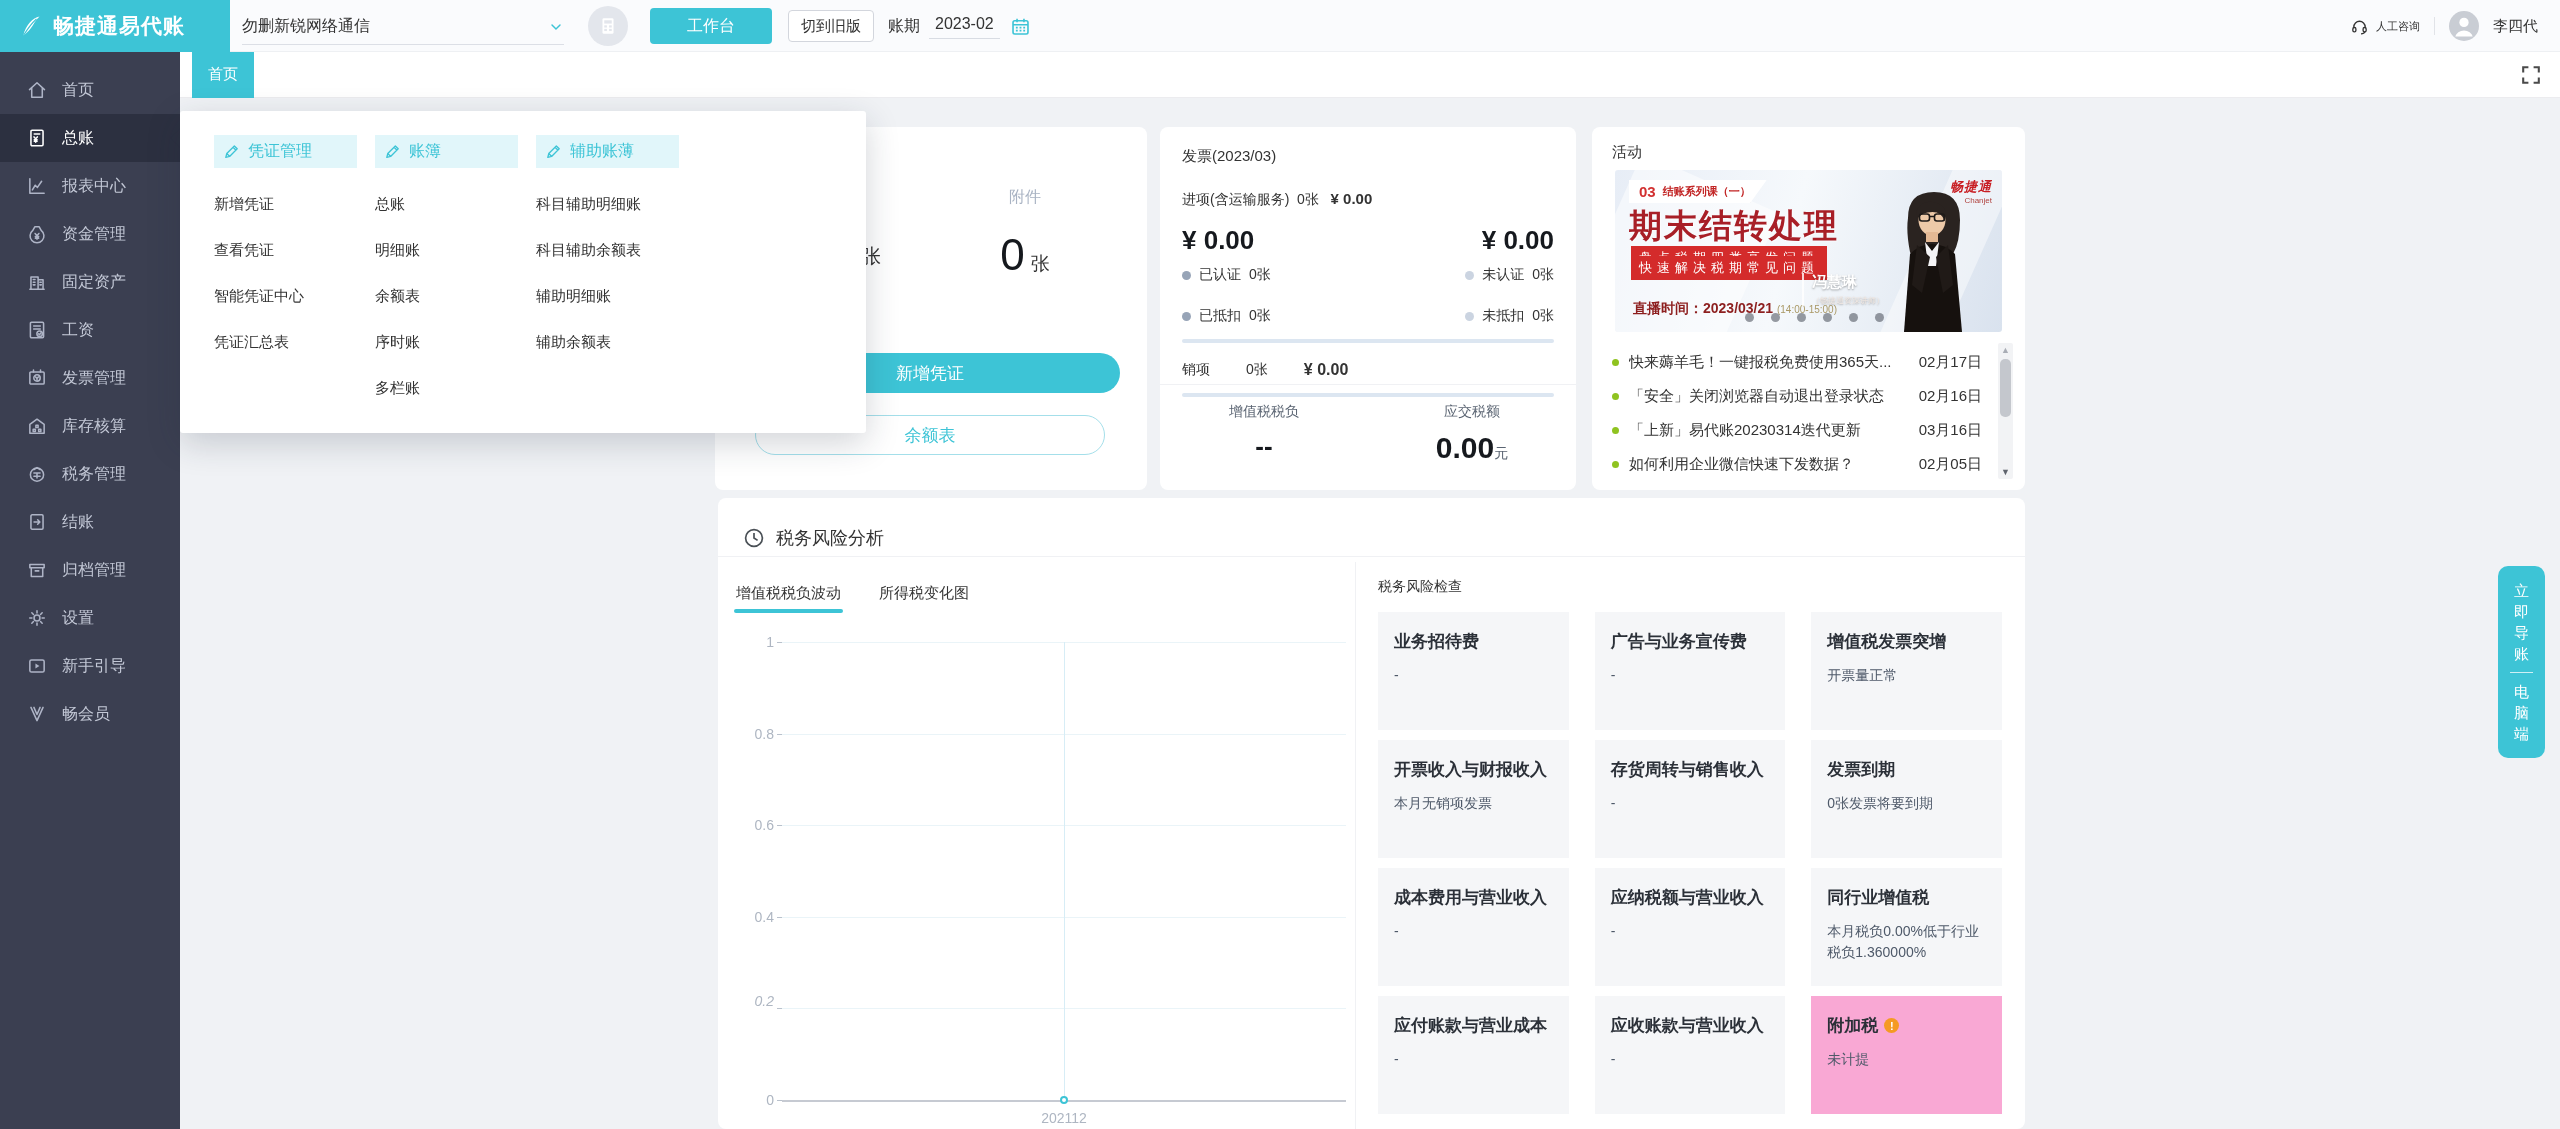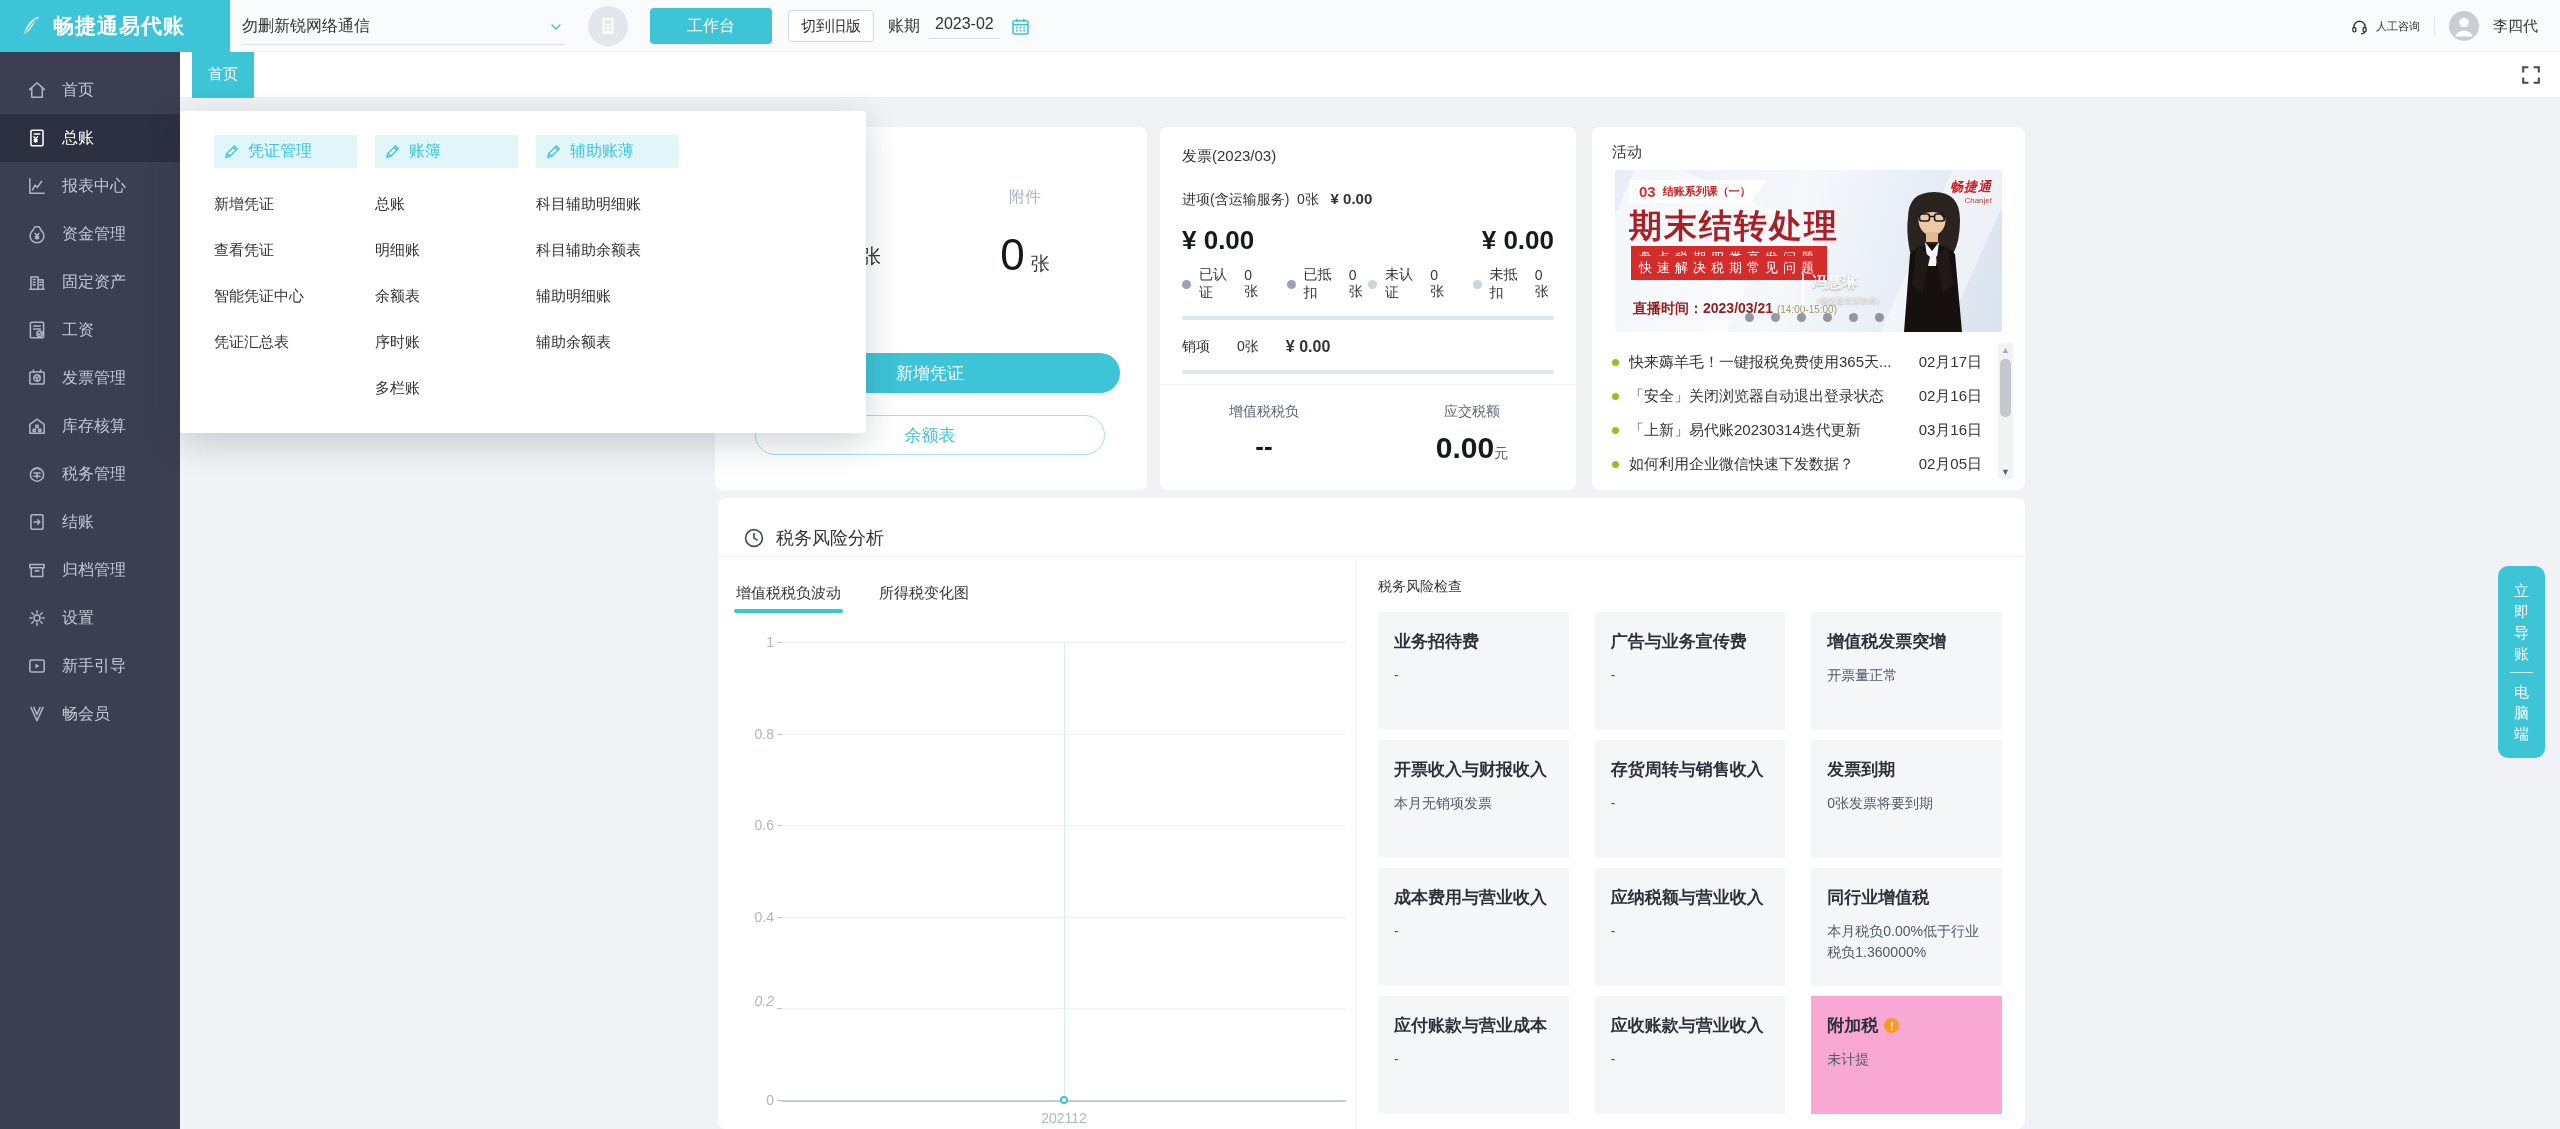--- a/index.html
+++ b/index.html
@@ -75,26 +75,26 @@
     border:none;border-radius:20px;color:#fff;font-size:17px;cursor:pointer}
   .btn-balance{position:absolute;left:40px;top:288px;width:350px;height:40px;background:#fff;
     border:1px solid #A4DFEA;border-radius:20px;color:var(--primary);font-size:17px;cursor:pointer}
 
   .card-invoice{left:1160px;top:127px;width:416px;height:363px;padding:20px 22px}
   .inv-title{font-size:15px;color:#333}
   .inv-input-line{margin-top:24px;font-size:14px;color:#333}
   .inv-input-line b{font-size:15px}
   .inv-amounts{display:flex;justify-content:space-between;margin-top:16px;font-size:26px;font-weight:bold;color:#16191E}
   .inv-bullets{display:flex;justify-content:space-between;margin-top:10px}
-  .inv-bcol{display:flex;gap:23px}
+  .inv-bcol{display:flex;flex-direction:column;gap:23px}
   .inv-bullet{display:flex;align-items:center;gap:8px;font-size:14px;color:#333}
   .dot{width:9px;height:9px;border-radius:50%;background:#97A4B7;flex:0 0 auto}
   .dot.muted{background:#CBD4E1}
   .bar{height:4px;border-radius:2px;background:#DCE6F1;margin-top:14px}
-  .inv-output{margin-top:18px;font-size:14px;color:#333;display:flex;gap:27px;align-items:center}
+  .inv-output{margin-top:18px;font-size:14px;color:#333;display:flex;gap:36px;align-items:center}
   .inv-output b{font-size:16px}
   .inv-divider{position:absolute;left:0;right:0;top:257px;height:1px;background:#F0F1F4}
   .inv-bottom{position:absolute;left:0;right:0;top:276px;display:flex}
   .inv-bcell{flex:1;text-align:center}
   .inv-blabel{font-size:14px;color:#5A6472}
   .inv-bval{margin-top:10px;font-size:26px;font-weight:bold;color:#16191E}
   .inv-bval .yuan{font-size:14px;font-weight:normal;color:#5A6472}
 
   .card-activity{left:1592px;top:127px;width:433px;height:363px;padding:16px 20px}
   .act-title{font-size:15px;color:#333}

